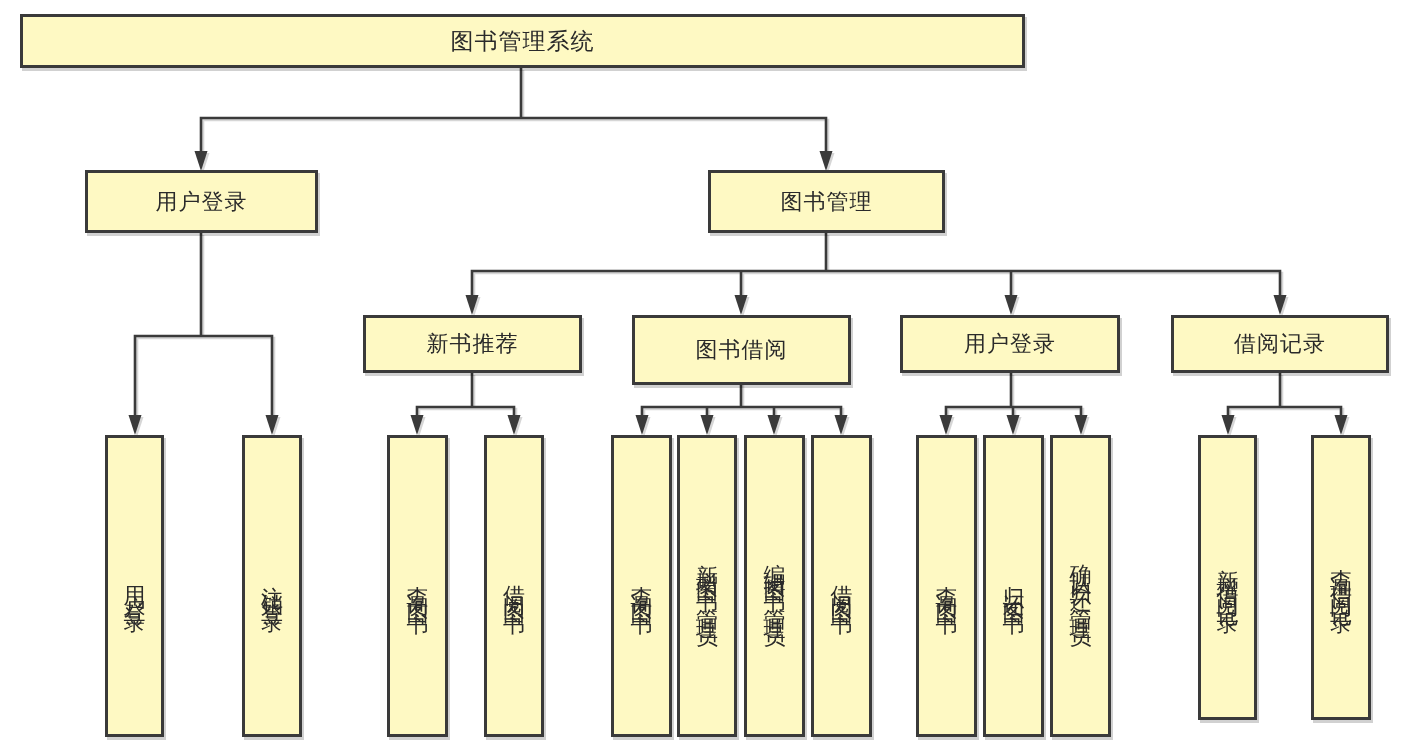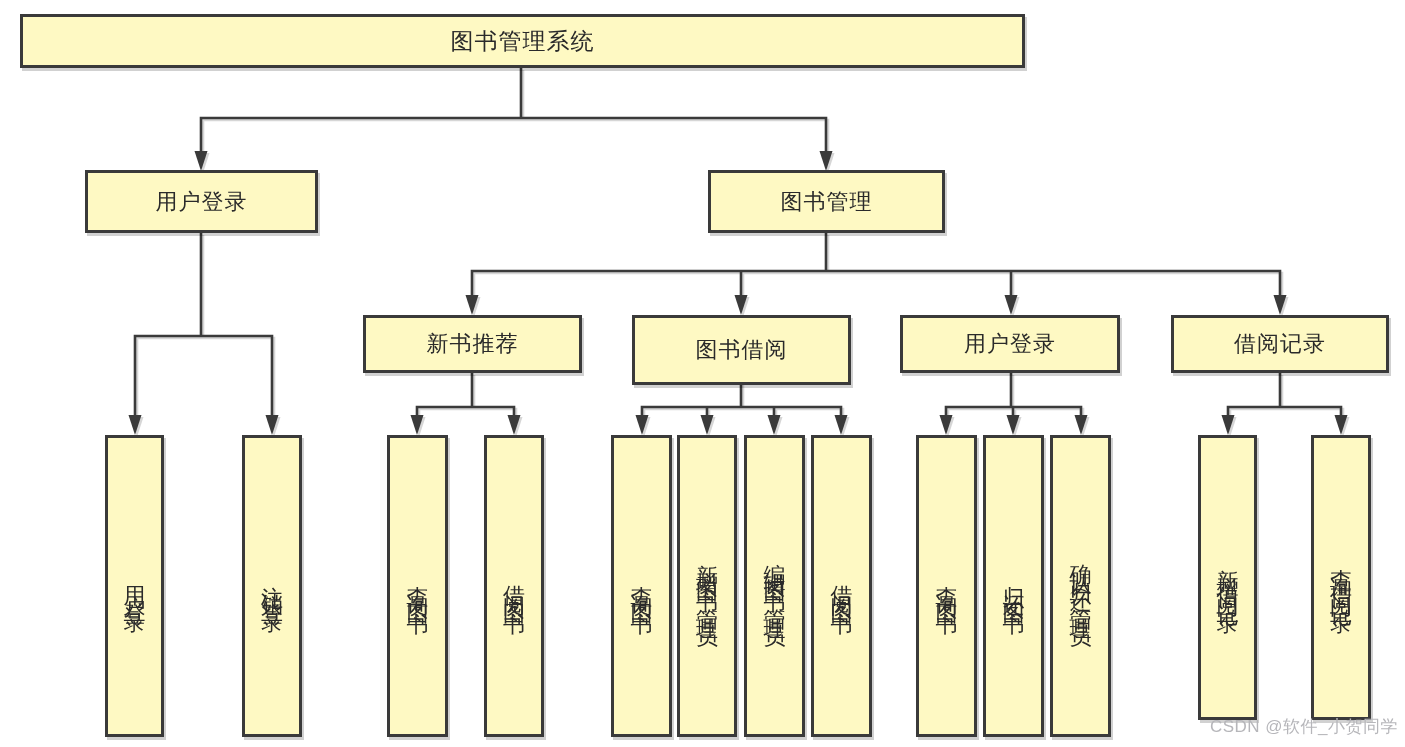--- a/index.html
+++ b/index.html
@@ -123,15 +123,14 @@
     <span class="v-label">确认归还（管理员）</span>
   </div>
 
   <div class="box" style="left:1198px;top:435px;width:59px;height:285px;">
     <span class="v-label">新增借阅记录</span>
   </div>
   <div class="box" style="left:1311px;top:435px;width:60px;height:285px;">
     <span class="v-label">查询借阅记录</span>
   </div>
 
-  <div class="watermark">CSDN @软件_小贺同学</div>
 
 </div>
 
 </body></html>

